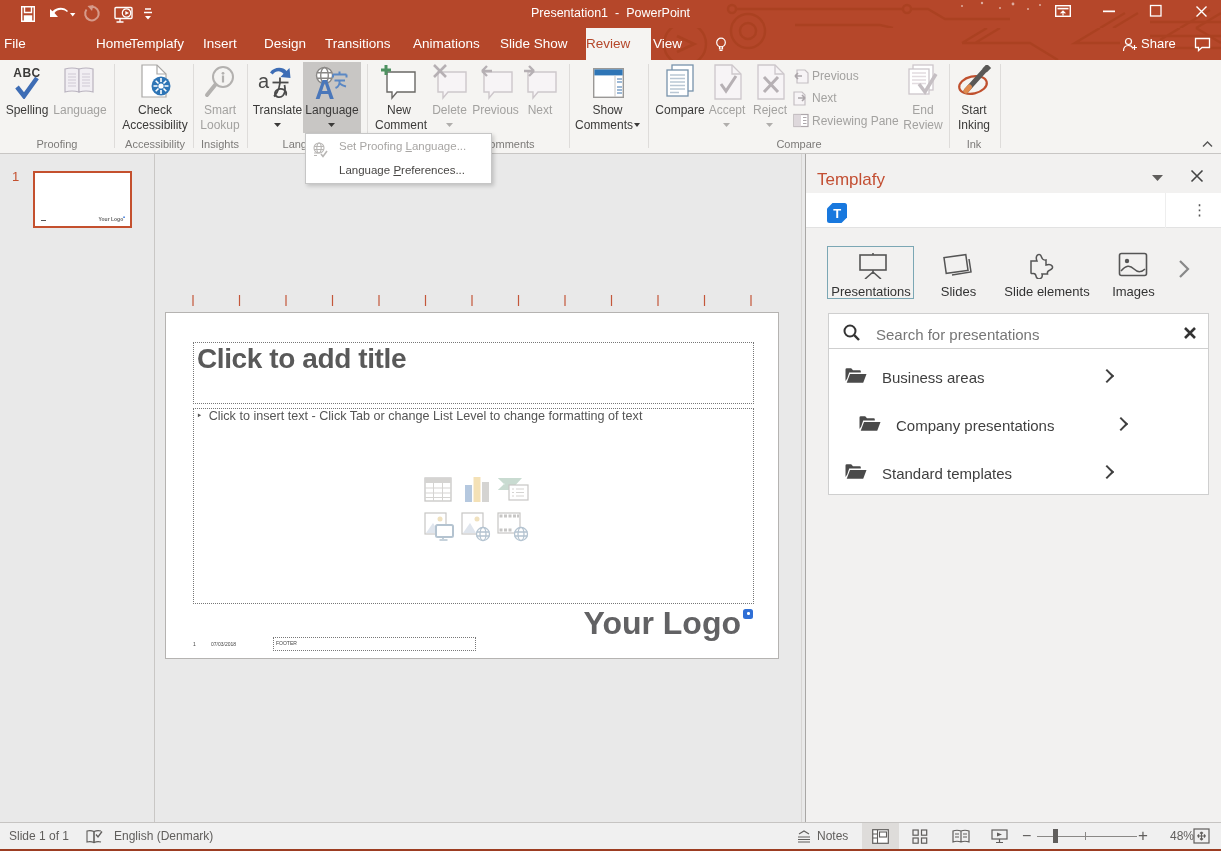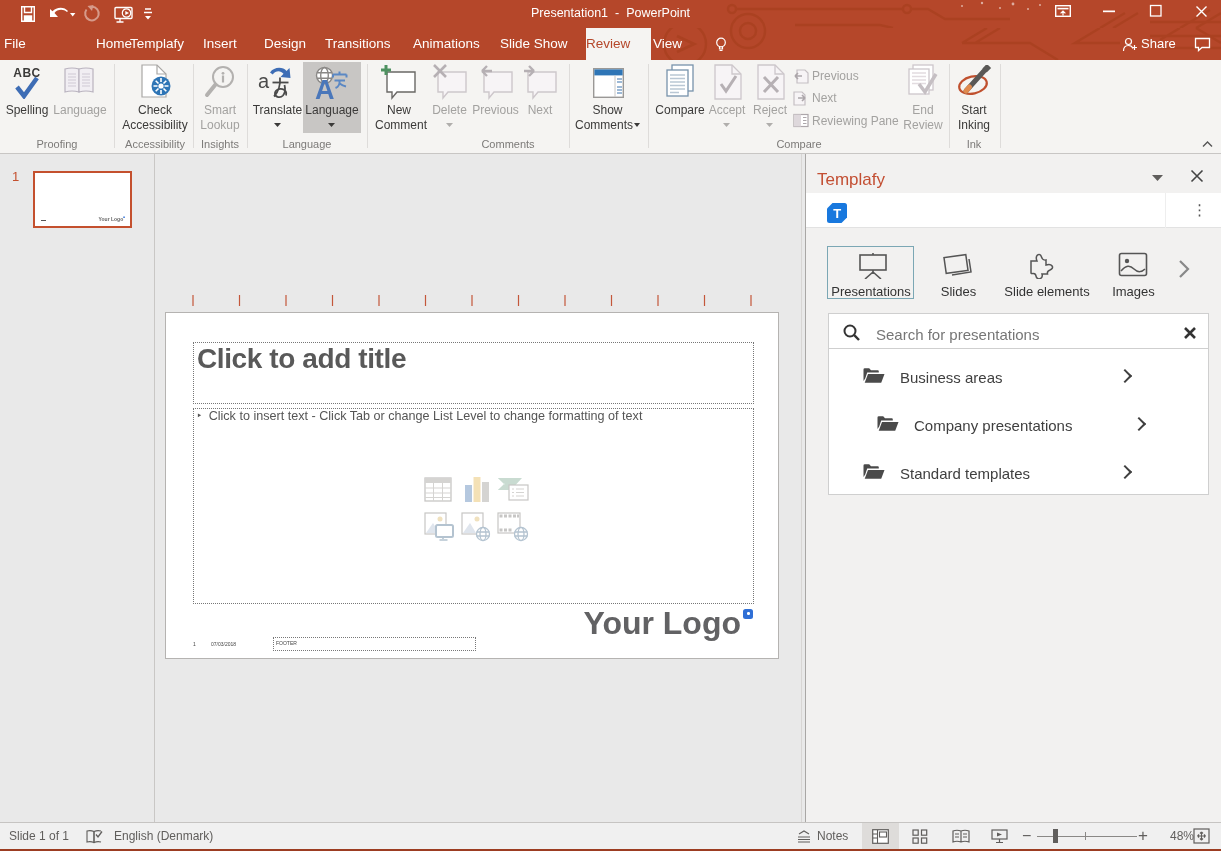--- a/index.html
+++ b/index.html
@@ -29,21 +29,21 @@
   
   #thumb { position:absolute; left:33px; top:17px; width:99px; height:57px; background:#fff; border:2px solid #c4502e; }
   #thumbnum { position:absolute; left:12px; top:15px; color:#c4502e; font-size:13px; }
 
   
   #canvas { position:absolute; left:165px; top:158px; width:614px; height:347px; background:#fff; border:1px solid #b5b3b1; }
   .dotted { border:1px dotted #777; }
 
   
   #panel { position:absolute; left:806px; top:0; width:415px; height:668px; background:#f2f1f0; }
-  .list-row { position:absolute; left:40px; width:309px; height:40px; }
+  .list-row { position:absolute; left:22px; width:309px; height:40px; }
   .fold { position:absolute; left:17px; top:0px; }
   .ltxt { position:absolute; left:54px; top:2px; font-size:15px; color:#3f3f3f; }
   .chev { position:absolute; right:24px; top:1px; width:12px; height:18px; }
   .chev::before { content:""; position:absolute; left:1px; top:3px; width:8px; height:8px; border-right:2.4px solid #3f3f3f; border-top:2.4px solid #3f3f3f; transform:rotate(45deg); }
 
   
   #statusbar { position:absolute; left:0; top:822px; width:1221px; height:27px; background:#f0f0f0; border-top:1px solid #c6c4c2; color:#605e5c; font-size:12px; }
   #redline { position:absolute; left:0; top:849px; width:1221px; height:2px; background:#9c3d22; }
 </style>
 </head>
@@ -591,13 +591,26 @@
     <div class="abs" style="left:1157px;top:6px;margin-left:13px;">48%</div>
     <svg class="abs" style="left:1193px;top:5px" width="17" height="16" viewBox="0 0 17 16">
       <rect x="1" y="1" width="15" height="14" fill="none" stroke="#605e5c" stroke-width="1.2"></rect>
       <g stroke="#605e5c" stroke-width="1.1" fill="none">
         <path d="M8.5 4 V12 M4.5 8 H12.5 M8.5 4 L7 5.5 M8.5 4 L10 5.5 M8.5 12 L7 10.5 M8.5 12 L10 10.5 M4.5 8 L6 6.5 M4.5 8 L6 9.5 M12.5 8 L11 6.5 M12.5 8 L11 9.5"></path>
       </g>
     </svg>
   </div>
   <div id="redline"></div>
 
+  <div class="abs" style="left:305px;top:133px;width:187px;height:51px;background:#fff;border:1px solid #c6c6c6;box-shadow:2px 2px 4px rgba(0,0,0,0.18);z-index:50;">
+    <svg class="abs" style="left:6px;top:8px" width="16" height="16" viewBox="0 0 16 16">
+      <g stroke="#b8b6b4" fill="none" stroke-width="1.1">
+        <circle cx="7" cy="6" r="5"></circle>
+        <ellipse cx="7" cy="6" rx="2.2" ry="5"></ellipse>
+        <path d="M2.2 4.5 H11.8 M2.2 7.5 H11.8"></path>
+      </g>
+      <path d="M9 12 L11 14.5 L15 9" stroke="#b8b6b4" stroke-width="1.6" fill="none"></path>
+      <path d="M2 11 H6 M2 13.5 H5" stroke="#b8b6b4" stroke-width="1"></path>
+    </svg>
+    <div class="abs" style="left:33px;top:6px;font-size:11.5px;color:#a8a6a4;">Set Proofing <span style="text-decoration:underline;">L</span>anguage...</div>
+    <div class="abs" style="left:33px;top:30px;font-size:11.5px;color:#484644;">Language <span style="text-decoration:underline;">P</span>references...</div>
+  </div>
 </div>
 
 </body></html>

